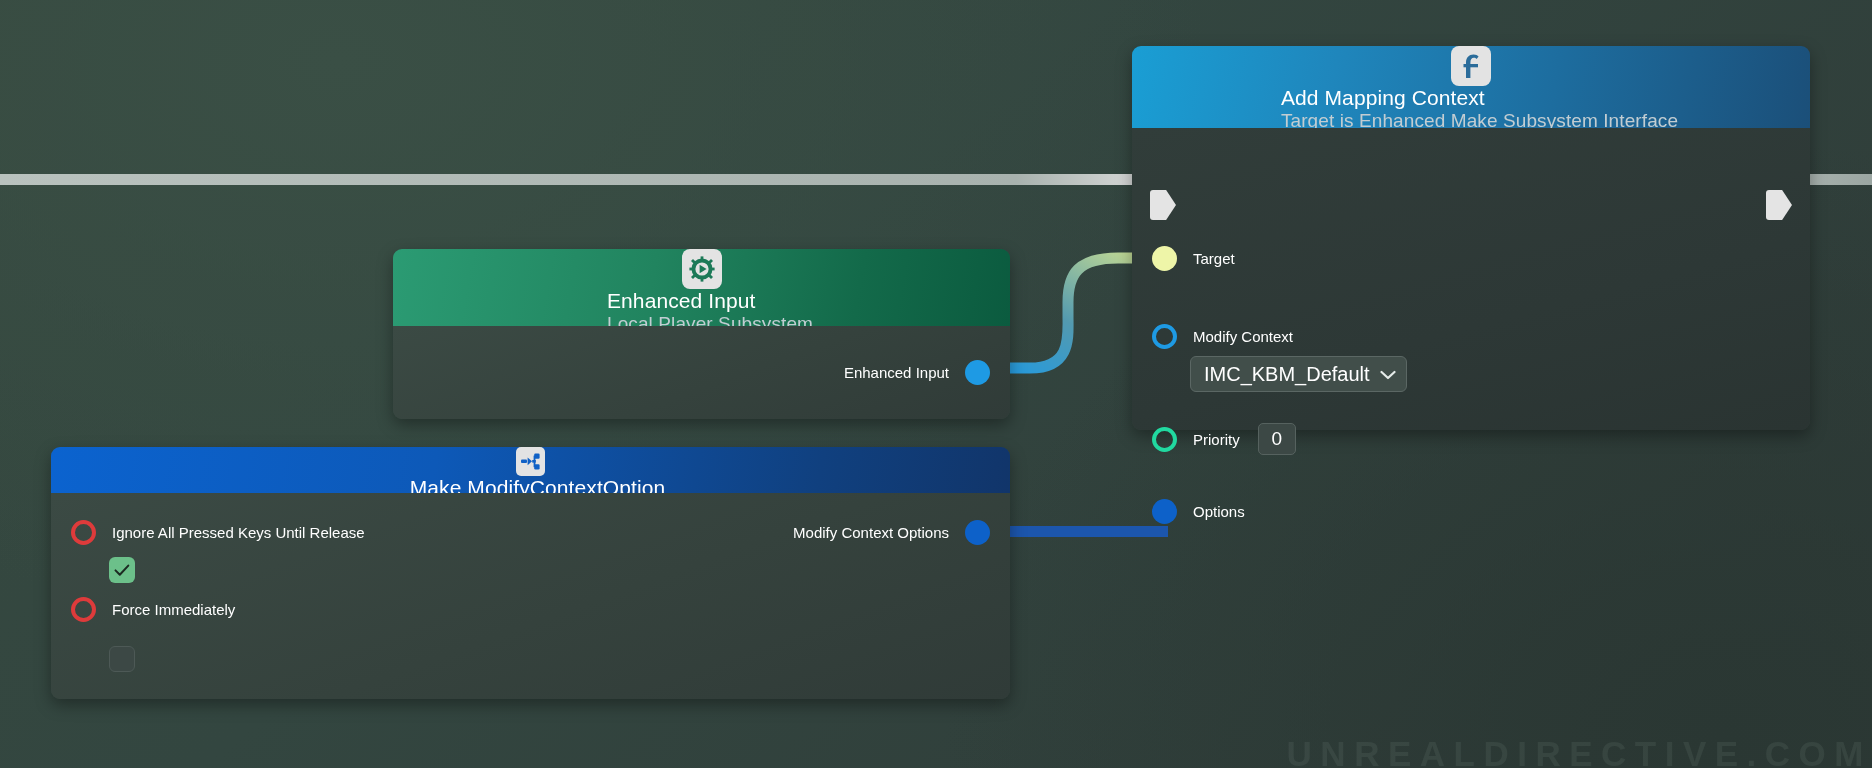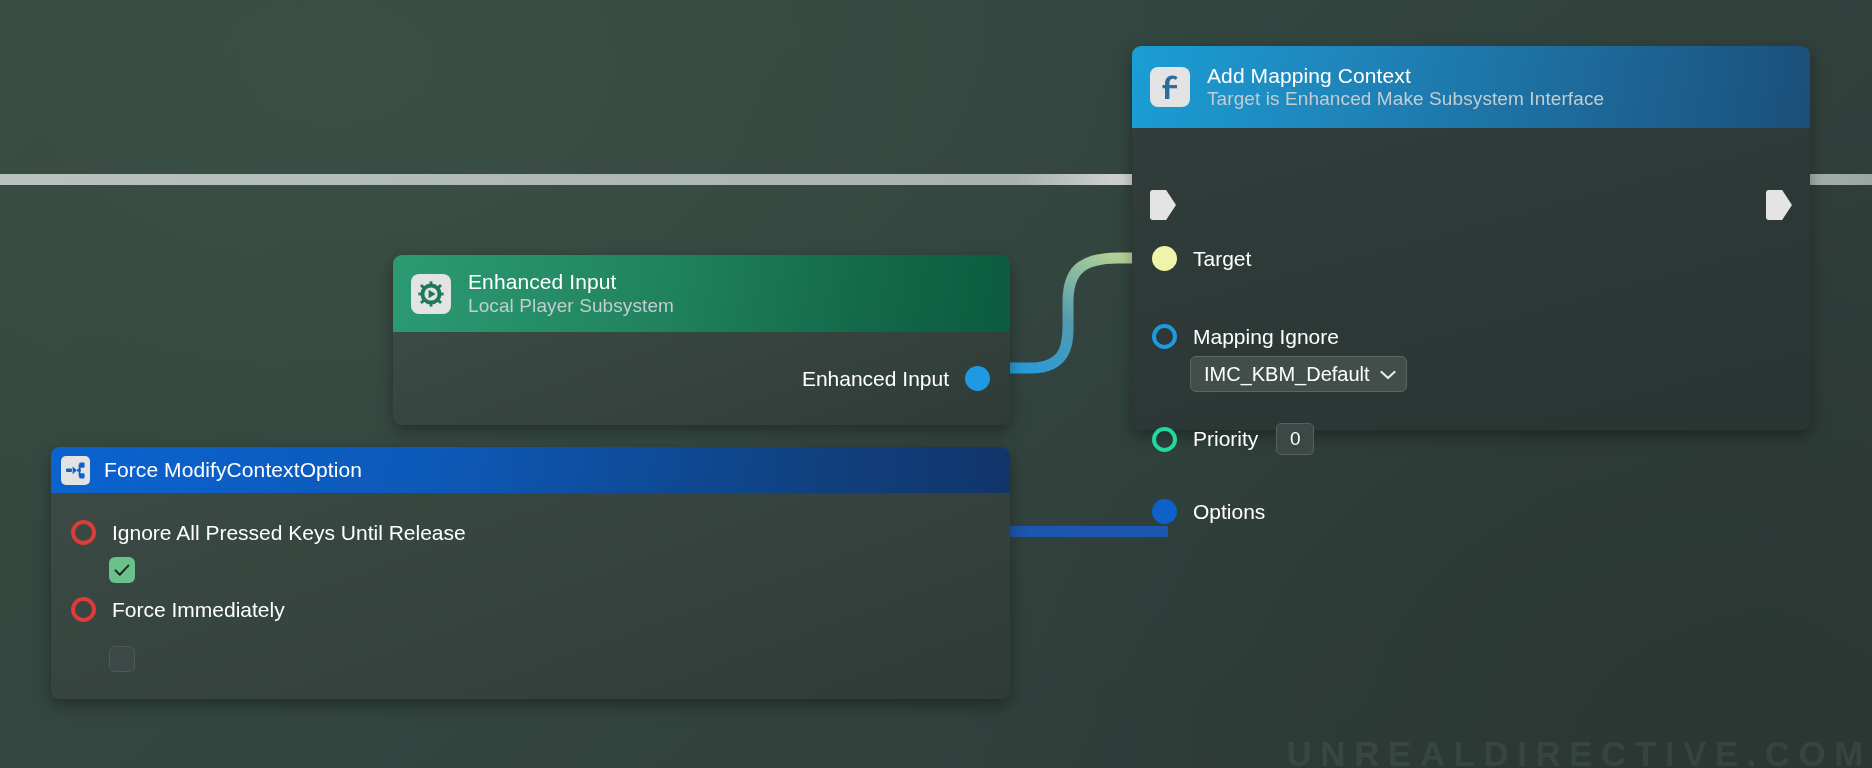--- a/index.html
+++ b/index.html
@@ -25,20 +25,21 @@
     position: absolute;
     border-radius: 9px;
     box-shadow: 0 6px 16px rgba(0,0,0,.35);
     overflow: visible;
   }
   .node-head {
     border-radius: 9px 9px 0 0;
     display: flex; align-items: center;
     padding: 0 18px;
     position: relative;
+    flex-direction: column;
   }
   .node-body {
     background: linear-gradient(160deg, #3b4a44 0%, #35423d 55%, #303b38 100%);
     border-radius: 0 0 9px 9px;
     position: relative;
   }
   .head-icon {
     width: 40px; height: 40px;
     background: #e3e3e3;
     border-radius: 8px;
@@ -89,21 +90,21 @@
     width: 25px; height: 25px; border-radius: 50%;
     flex: 0 0 auto;
   }
   .pin.filled-yellow { background: #eef5a8; }
   .pin.ring-blue     { border: 4px solid #1e9ae4; }
   .pin.ring-teal     { border: 4px solid #21d9a0; }
   .pin.filled-blue   { background: #0d61c9; }
   .pin.ring-red      { border: 4px solid #de3b3b; }
   .pin-label {
     margin-left: 16px;
-    font-size: 21px; color: #ffffff; white-space: nowrap;
+    font-size: 15px; color: #ffffff; white-space: nowrap;
   }
 
   .sub-widget { position: absolute; }
   .dropdown {
     display: inline-flex; align-items: center;
     height: 36px;
     padding: 0 10px 0 13px;
     background: #414e4a;
     border: 1px solid #5b6764;
     border-radius: 6px;
@@ -119,21 +120,21 @@
     min-width: 38px; height: 32px;
     padding: 0 10px;
     background: #3c4845;
     border: 1px solid #56625f;
     border-radius: 5px;
     color: #ffffff; font-size: 19px;
   }
 
   
   #node-enhanced-input {
-    left: 393px; top: 255px; width: 617px;
+    left: 393px; top: 249px; width: 617px;
   }
   #node-enhanced-input .node-head {
     height: 77px;
     background: linear-gradient(100deg, #2b9b73 0%, #21845f 42%, #136a4a 75%, #0b5b3f 100%);
   }
   #node-enhanced-input .node-body { height: 93px; }
   .out-pin-row {
     position: absolute;
     display: flex; align-items: center;
     right: 20px;
@@ -229,21 +230,21 @@
       <div class="exec-pin left"></div>
       <div class="exec-pin right"></div>
 
       <div class="pin-row" style="top:118px">
         <div class="pin filled-yellow"></div>
         <div class="pin-label">Target</div>
       </div>
 
       <div class="pin-row" style="top:196px">
         <div class="pin ring-blue"></div>
-        <div class="pin-label">Mapping Ignore</div>
+        <div class="pin-label">Modify Context</div>
       </div>
       <div class="sub-widget" style="left:58px; top:228px">
         <div class="dropdown">
           <span>IMC_KBM_Default</span>
           <svg class="chev" viewBox="0 0 16 10">
             <path d="M1.5 2 L8 8 L14.5 2" fill="none" stroke="#e6ecea" stroke-width="2.2" stroke-linecap="round" stroke-linejoin="round"></path>
           </svg>
         </div>
       </div>
 
@@ -306,21 +307,21 @@
             <rect x="0" y="6.6" width="6" height="3.4" rx="1"></rect>
             <path d="M6.6 4.4 L11 8.3 L6.6 12.2 Z"></path>
             <rect x="11.2" y="7" width="3.6" height="2.6"></rect>
             <rect x="13.2" y="0.6" width="5.4" height="5.2" rx="1.2"></rect>
             <rect x="13.2" y="11.2" width="5.4" height="5.2" rx="1.2"></rect>
             <rect x="12.6" y="2.6" width="1.8" height="11.6"></rect>
           </g>
         </svg>
       </div>
       <div class="head-text">
-        <div class="head-title">Force ModifyContextOption</div>
+        <div class="head-title">Make ModifyContextOption</div>
       </div>
     </div>
 
     <div class="node-body">
 
       <div class="pin-row" style="top:27px">
         <div class="pin ring-red"></div>
         <div class="pin-label">Ignore All Pressed Keys Until Release</div>
       </div>
       <div class="sub-widget" style="left:58px; top:64px">
@@ -332,19 +333,23 @@
       </div>
 
       <div class="pin-row" style="top:104px">
         <div class="pin ring-red"></div>
         <div class="pin-label">Force Immediately</div>
       </div>
       <div class="sub-widget" style="left:58px; top:153px">
         <div class="checkbox off"></div>
       </div>
 
+      <div class="out-pin-row" style="top:27px">
+        <div class="pin-label">Modify Context Options</div>
+        <div class="pin" style="background:#0d61c9"></div>
+      </div>
 
     </div>
   </div>
 
   <div id="watermark">UNREALDIRECTIVE.COM</div>
 
 </div>
 
 </body></html>

